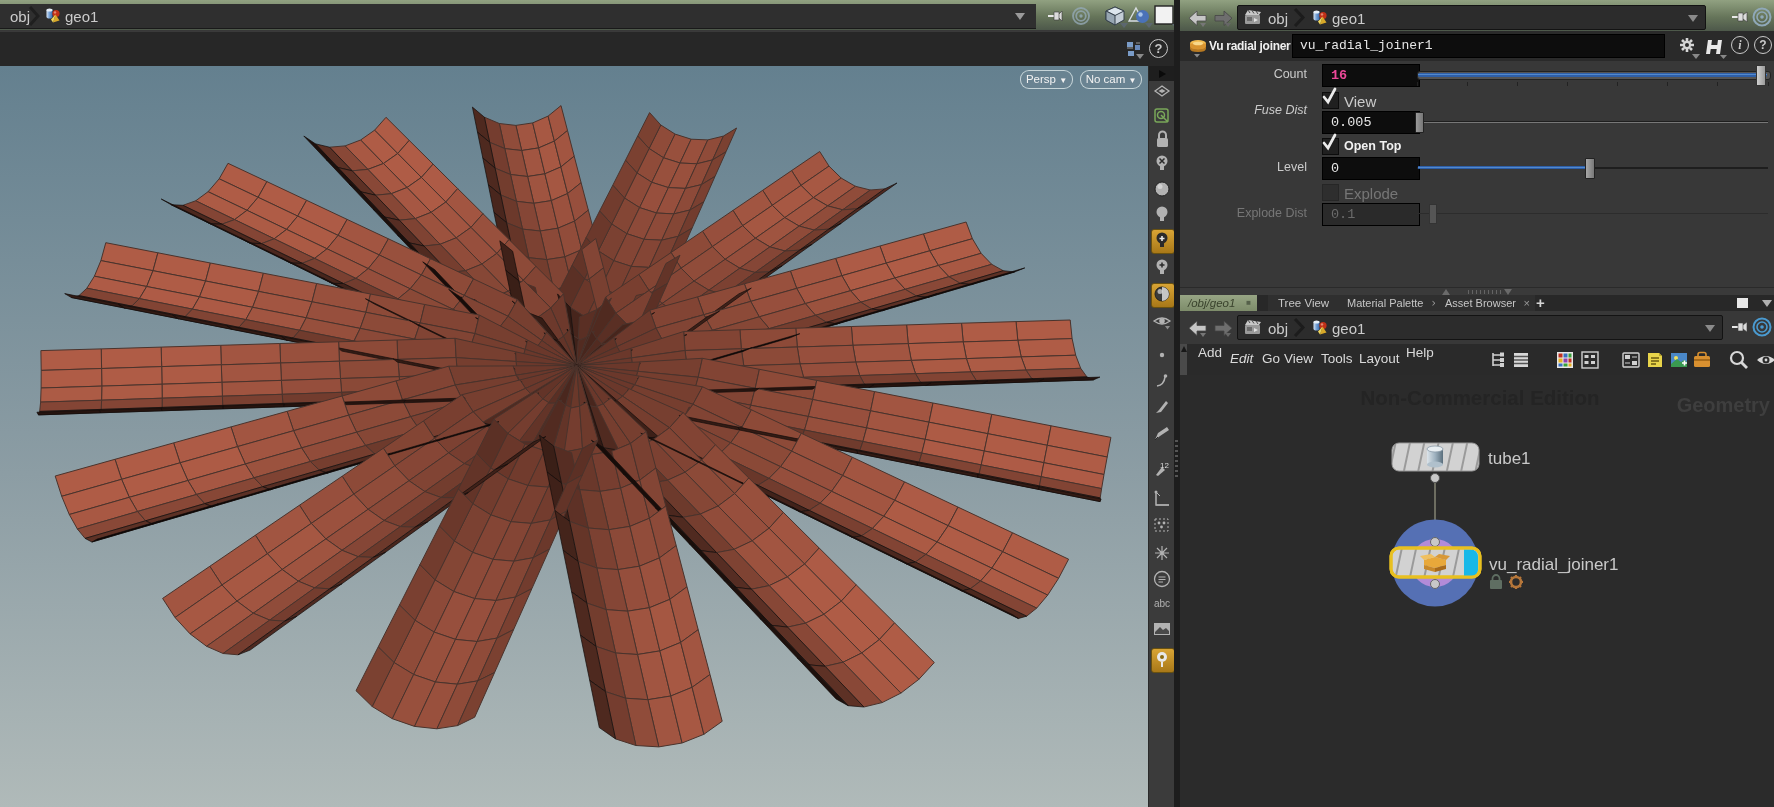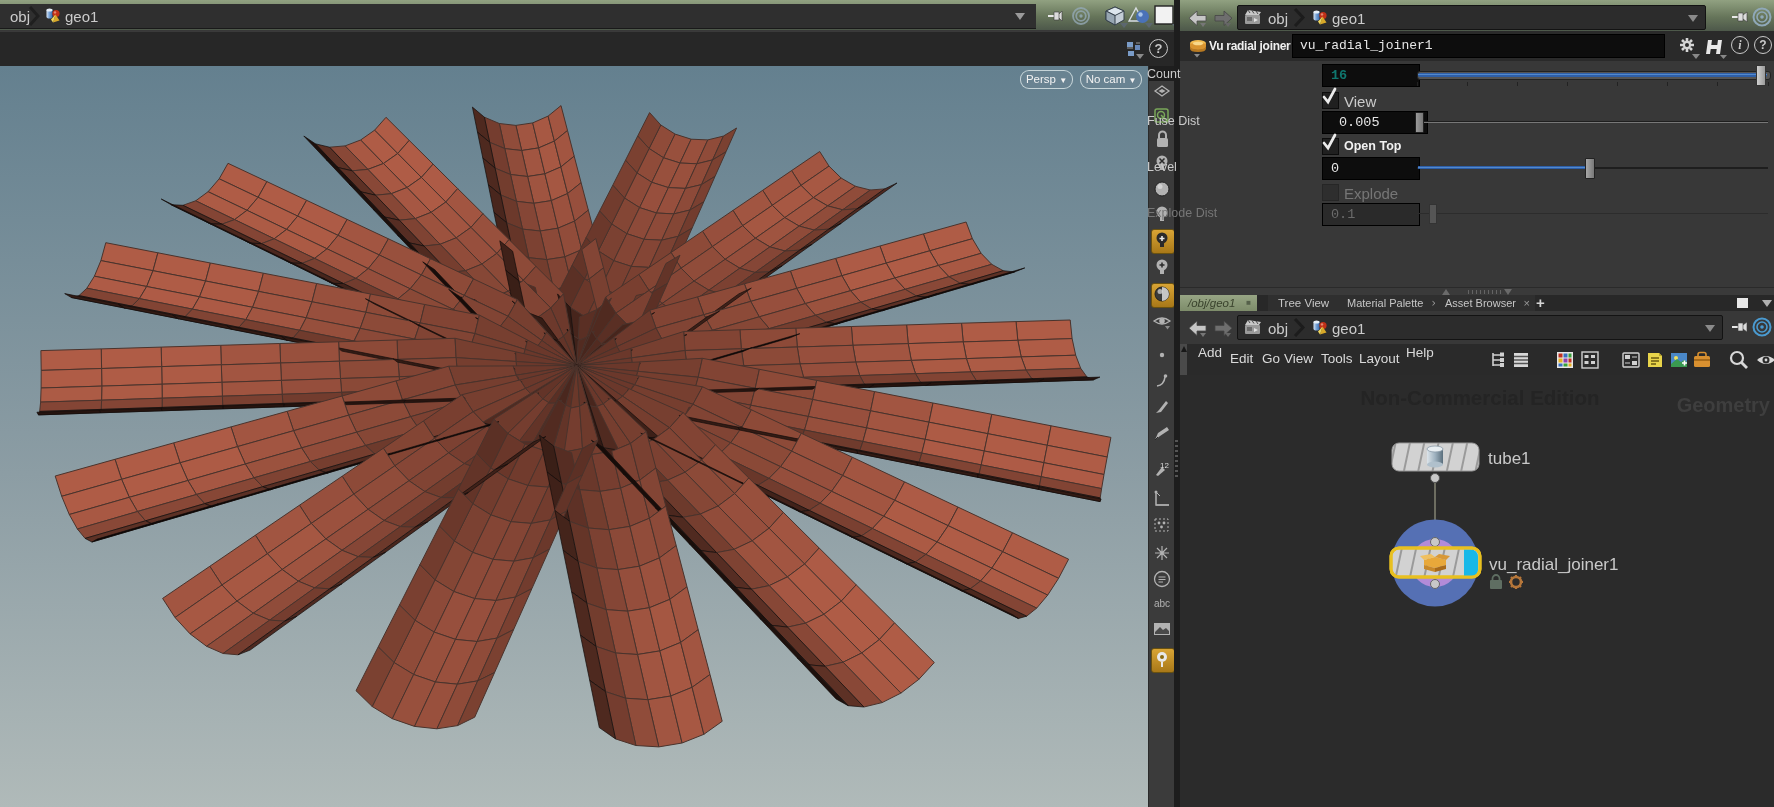--- a/index.html
+++ b/index.html
@@ -1,20 +1,20 @@
 <!DOCTYPE html>
 <html><head><meta charset="utf-8"><style>
 html,body{margin:0;padding:0;width:1774px;height:807px;overflow:hidden;background:#383838;font-family:"Liberation Sans",sans-serif;}
 .abs{position:absolute;}
 .olive{background:linear-gradient(#91a181,#66755a 55%,#4d584a);}
 .ptext{color:#cbcbcb;font-size:15px;}
 .crumbbox{background:#2c2c2c;border:1px solid #131313;border-radius:2px;}
 .mono{font-family:"Liberation Mono",monospace;}
 .pfield{background:#0d0d0d;border:1px solid #000;color:#e6e6e6;font-family:"Liberation Mono",monospace;font-size:13px;}
-.plabel{color:#cbcbcb;font-size:12.5px;position:absolute;}
+.plabel{color:#cbcbcb;font-size:12.5px;text-align:right;position:absolute;}
 .plabel.dis{color:#767676;}
 .cb{position:absolute;width:15px;height:15px;background:#202020;border:1px solid #0c0c0c;}
 .tab{position:absolute;top:0;height:16px;background:#2f2f2f;color:#c6c6c6;font-size:11.5px;line-height:16px;}
 .menuitem{color:#dadada;font-size:13.5px;}
 </style></head><body>
 
 <div class="abs olive" style="left:0;top:0;width:1174px;height:30px;"></div>
 
 <div class="abs" style="left:0;top:4px;width:1036px;height:24px;background:#2f2f2f;border-bottom:1px solid #191919;">
   <span class="abs ptext" style="left:10px;top:4px;">obj</span>
@@ -1145,40 +1145,40 @@
 <svg class="abs" style="left:524px;top:5px;" width="24" height="24">
  <path d="M3 4 L7 4 L7 9 L13 9 L13 4 L17 4 L17 18 L13 18 L13 13 L7 13 L7 18 L3 18 Z" fill="#e8e8e8" transform="skewX(-8)" transform-origin="10 11"></path>
  <path d="M16 19 L23 19 L19.5 23 Z" fill="#888"></path>
 </svg>
 <div class="abs" style="left:551px;top:5px;width:16px;height:16px;border:1.5px solid #c9c9c9;border-radius:50%;color:#c9c9c9;font-size:12px;font-style:italic;font-weight:bold;text-align:center;line-height:16px;font-family:'Liberation Serif',serif;">i</div>
 <div class="abs" style="left:574px;top:5px;width:16px;height:16px;border:1.5px solid #c9c9c9;border-radius:50%;color:#c9c9c9;font-size:12px;font-weight:bold;text-align:center;line-height:16px;">?</div>
 </div>
 
 <div class="abs" style="left:1180px;top:61px;width:594px;height:226px;background:#383838;">
 <div class="plabel" style="left:-33px;top:6px;width:160px;">Count</div>
-<div class="abs mono" style="left:142px;top:3px;width:88px;height:21px;background:#0d0d0d;border:1px solid #000;color:#0f766e;font-size:13.5px;font-weight:bold;line-height:21px;padding-left:8px;">16</div>
+<div class="abs mono" style="left:142px;top:3px;width:88px;height:21px;background:#0d0d0d;border:1px solid #000;color:#ec4899;font-size:13.5px;font-weight:bold;line-height:21px;padding-left:8px;">16</div>
 <div class="abs" style="left:237px;top:10px;width:352px;height:7px;background:#555;border-radius:3px;border:1px solid #222;"></div>
 <div class="abs" style="left:238px;top:11.5px;width:349px;height:4px;background:#2e5fa8;border-radius:2px;"></div>
 <div class="abs" style="left:238px;top:12.5px;width:349px;height:1.5px;background:#5288cc;"></div>
 <div class="abs" style="left:576px;top:4px;width:8px;height:19px;background:linear-gradient(90deg,#d0d0d0,#9a9a9a);border:1px solid #333;"></div>
 <div class="abs" style="left:237px;top:21px;width:1px;height:4px;background:#222;"></div>
     <div class="abs" style="left:287px;top:21px;width:1px;height:4px;background:#222;"></div>
     <div class="abs" style="left:337px;top:21px;width:1px;height:4px;background:#222;"></div>
     <div class="abs" style="left:387px;top:21px;width:1px;height:4px;background:#222;"></div>
     <div class="abs" style="left:437px;top:21px;width:1px;height:4px;background:#222;"></div>
     <div class="abs" style="left:487px;top:21px;width:1px;height:4px;background:#222;"></div>
     <div class="abs" style="left:537px;top:21px;width:1px;height:4px;background:#222;"></div>
     <div class="abs" style="left:588px;top:21px;width:1px;height:4px;background:#222;"></div>
 <div class="cb" style="left:142px;top:31px;"></div>
     <svg class="abs" style="left:140px;top:25px;" width="22" height="22">
       <path d="M4 11 L8 16 L15 3" stroke="#ececec" stroke-width="2.7" fill="none" stroke-linecap="round"></path>
     </svg>
 <div class="abs ptext" style="left:164px;top:32px;">View</div>
-<div class="plabel" style="left:-33px;top:53px;width:160px;">Fuse Dist</div>
-<div class="abs mono" style="left:142px;top:50px;width:88px;height:21px;background:#0d0d0d;border:1px solid #000;color:#e6e6e6;font-size:13.5px;font-weight:normal;line-height:21px;padding-left:16px;">0.005</div>
+<div class="plabel" style="left:-33px;top:42px;width:160px;font-style:italic;">Fuse Dist</div>
+<div class="abs mono" style="left:142px;top:50px;width:88px;height:21px;background:#0d0d0d;border:1px solid #000;color:#e6e6e6;font-size:13.5px;font-weight:normal;line-height:21px;padding-left:8px;">0.005</div>
 <div class="abs" style="left:237px;top:59.5px;width:351px;height:2px;background:#1e1e1e;"></div>
 <div class="abs" style="left:237px;top:60.5px;width:351px;height:1px;background:#777;"></div>
 <div class="abs" style="left:235px;top:51px;width:7px;height:19px;background:linear-gradient(90deg,#999,#777);border:1px solid #222;border-radius:1px;"></div>
 <div class="cb" style="left:142px;top:77px;"></div>
     <svg class="abs" style="left:140px;top:71px;" width="22" height="22">
       <path d="M4 11 L8 16 L15 3" stroke="#ececec" stroke-width="2.7" fill="none" stroke-linecap="round"></path>
     </svg>
 <div class="abs" style="left:164px;top:78px;color:#f2f2f2;font-weight:bold;font-size:12.5px;">Open Top</div>
 <div class="plabel" style="left:-33px;top:99px;width:160px;">Level</div>
 <div class="abs mono" style="left:142px;top:96px;width:88px;height:21px;background:#0d0d0d;border:1px solid #000;color:#e6e6e6;font-size:13.5px;font-weight:normal;line-height:21px;padding-left:8px;">0</div>
@@ -1265,21 +1265,21 @@
  <circle cx="10" cy="10" r="5" fill="none" stroke="#4a9ad0" stroke-width="1.6"></circle>
  <circle cx="10" cy="10" r="1.8" fill="#4a9ad0"></circle>
 </svg>
 
 <div class="abs" style="left:1180px;top:344px;width:594px;height:31px;background:#2a2a2a;border-bottom:1px solid #222;">
   <div class="abs" style="left:0;top:0;width:7px;height:31px;background:#4a4a4a;"></div>
   <svg class="abs" style="left:0;top:1px;" width="8" height="8">
       <path d="M1 7 L4 1 L7 7 Z" fill="#181818"></path>
     </svg>
   <span class="abs menuitem" style="left:18px;top:1px;">Add</span>
-  <span class="abs menuitem" style="left:50px;top:7px;">Edit</span>
+  <span class="abs menuitem" style="left:50px;top:7px;font-style:italic;">Edit</span>
   <span class="abs menuitem" style="left:82px;top:7px;">Go</span>
   <span class="abs menuitem" style="left:104px;top:7px;">View</span>
   <span class="abs menuitem" style="left:141px;top:7px;">Tools</span>
   <span class="abs menuitem" style="left:179px;top:7px;">Layout</span>
   <span class="abs menuitem" style="left:226px;top:1px;">Help</span>
 
 <svg class="abs" style="left:308px;top:6px;" width="20" height="20">
  <path d="M5 3 V16 M5 5 H13 M5 10 H13 M5 15 H13" stroke="#d0d0d0" stroke-width="1.6"></path>
  <rect x="12" y="2.5" width="4" height="4" fill="#d0d0d0"></rect>
       <rect x="12" y="8" width="4" height="4" fill="#d0d0d0"></rect>

